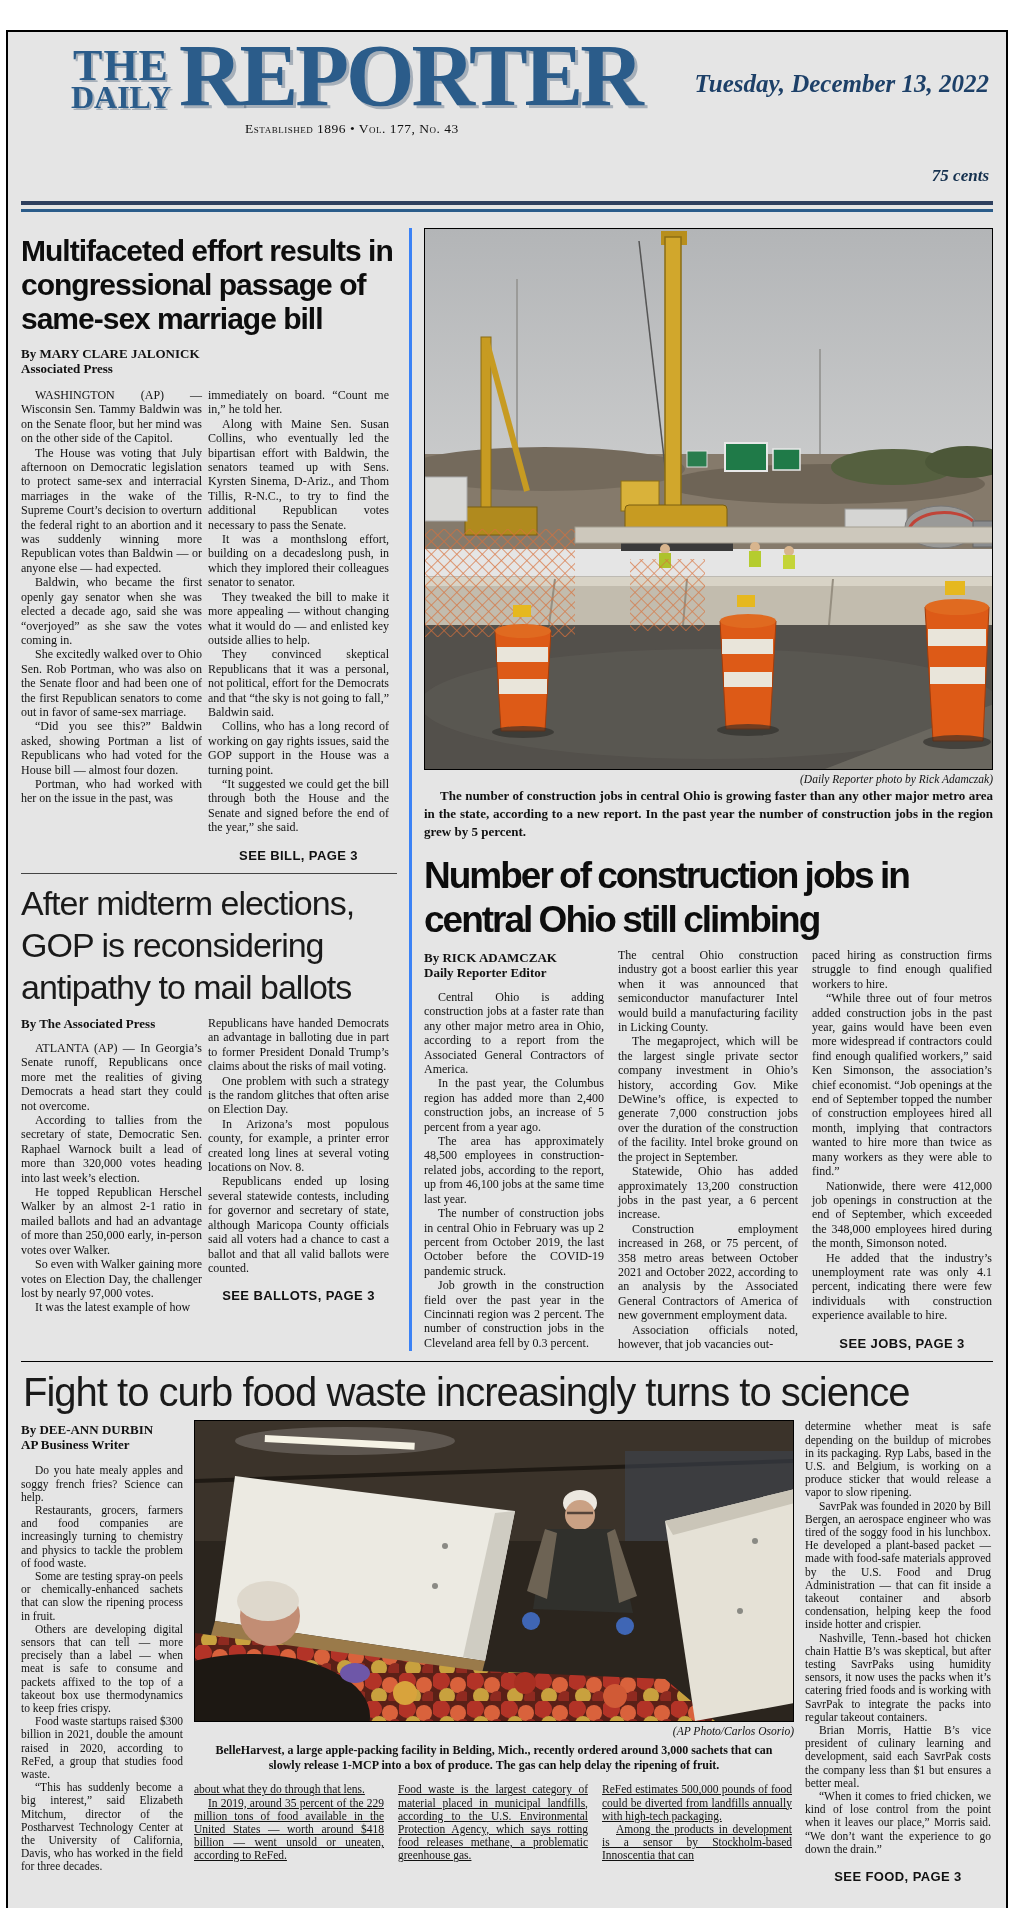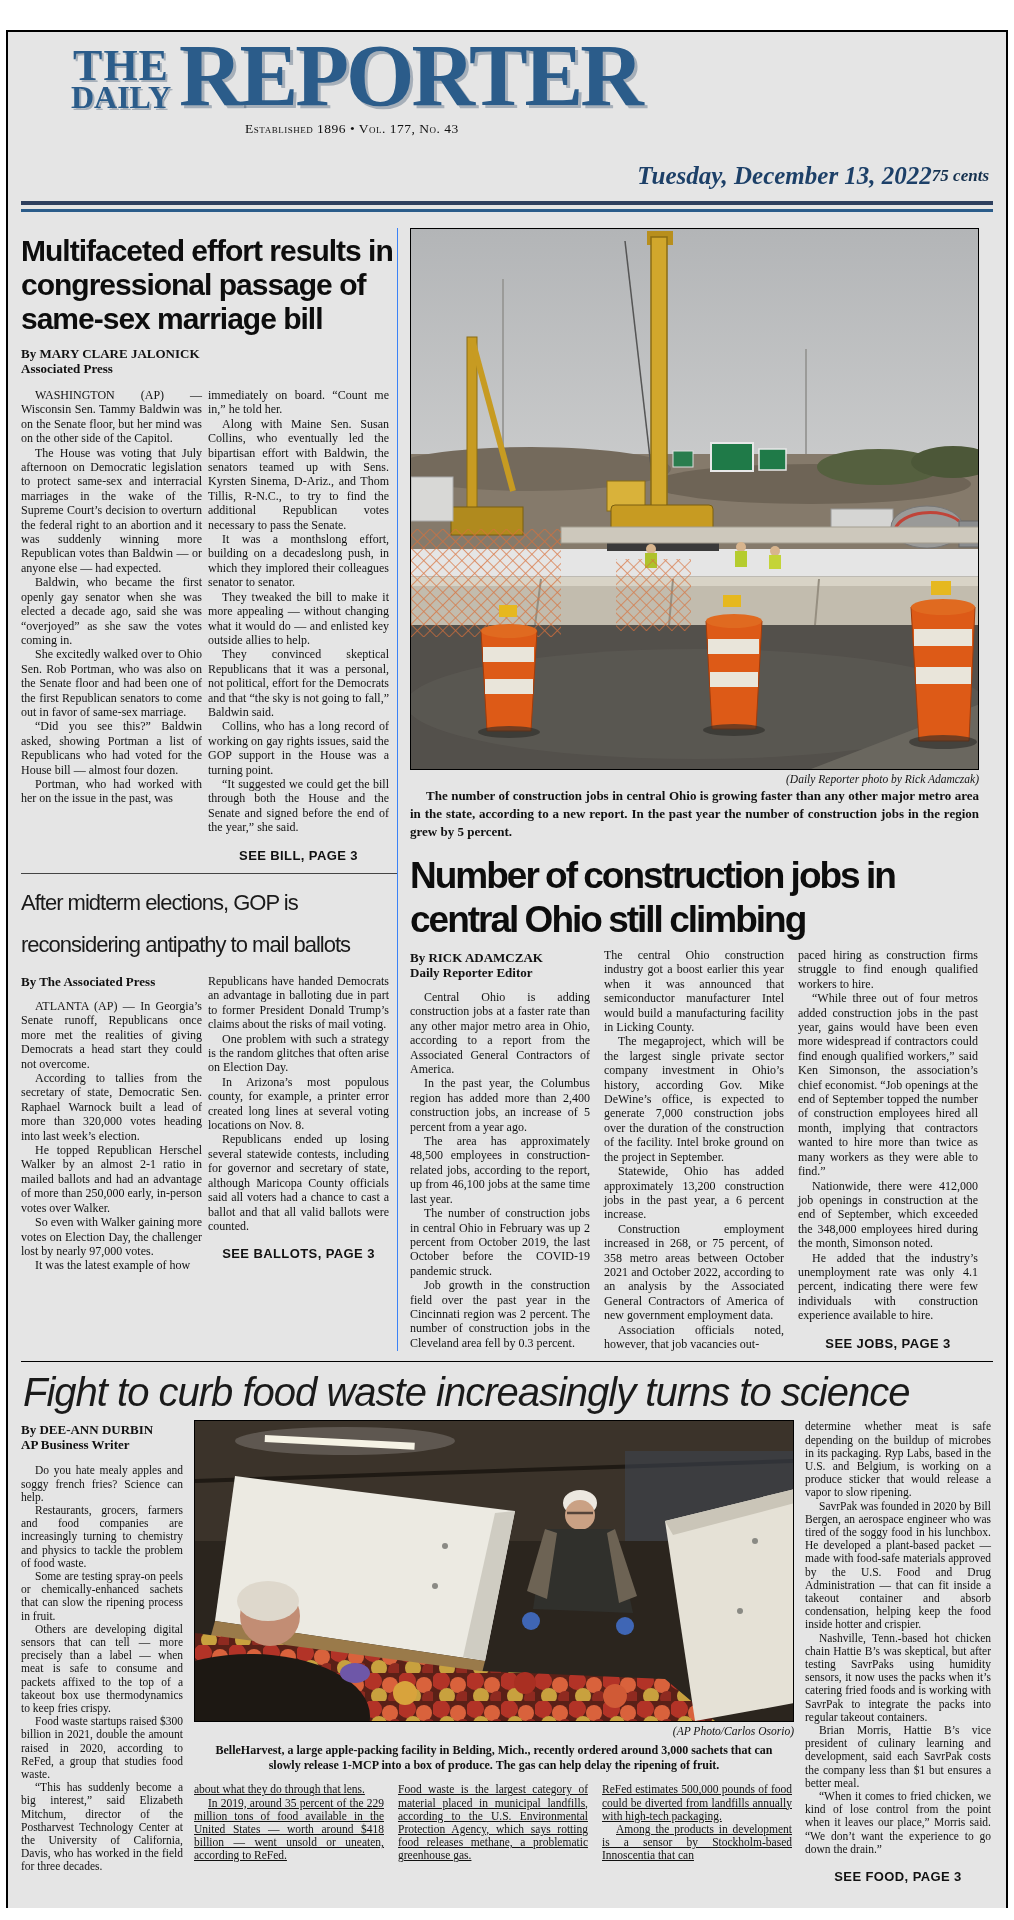--- a/index.html
+++ b/index.html
@@ -8,55 +8,55 @@
 
   
   .masthead{position:relative;height:178px;}
   .logo-wrap{display:inline-block;margin-left:42px;text-align:center;}
   .logo-row{display:flex;align-items:flex-end;color:#2b5c8a;}
   .logo-stack{width:116px;text-align:center;font-weight:bold;line-height:.82;text-shadow:2px 2px 0 rgba(20,50,84,.30);}
   .logo-the{font-size:44px;letter-spacing:1px;}
   .logo-daily{font-size:32px;letter-spacing:0;}
   .logo-main{font-size:88px;font-weight:bold;line-height:.78;letter-spacing:-3px;text-shadow:3px 3px 0 rgba(20,50,84,.30);}
   .established{margin-top:10px;font-size:13.5px;font-variant:small-caps;letter-spacing:.5px;color:#111;}
-  .mast-right{position:absolute;right:4px;top:28px;bottom:30px;display:flex;flex-direction:row;justify-content:space-between;align-items:flex-end;color:#1d4068;}
+  .mast-right{position:absolute;right:4px;top:28px;bottom:30px;display:flex;flex-direction:column;justify-content:space-between;align-items:flex-end;color:#1d4068;}
   .issue-date{font-size:25px;font-weight:bold;font-style:italic;}
   .price{font-size:17px;font-weight:bold;font-style:italic;color:#14304e;margin-bottom:4px;}
   .double-rule{position:absolute;left:0;right:0;bottom:8px;height:4px;border-top:4px solid #2e3f5e;border-bottom:3px solid #2b5c8a;}
 
   
   .body-text{font-size:12px;line-height:14.4px;text-align:justify;}
   .para{margin:0;text-indent:14px;}
   .para.flush{text-indent:0;}
   .byline{font-weight:bold;font-size:13px;line-height:15px;margin:10px 0 12px 0;}
   .jump{font-family:"Liberation Sans",sans-serif;font-weight:bold;font-size:13px;letter-spacing:.4px;text-align:center;margin-top:14px;}
   .credit{font-style:italic;font-size:11.5px;text-align:right;margin-top:3px;}
   .photo-frame{border:1px solid #000;overflow:hidden;line-height:0;}
   .photo-frame svg{display:block;}
 
   
   .top-section{display:flex;margin-top:8px;}
-  .left-half{width:376px;flex:none;border-right:1px solid #3b82f6;}
+  .left-half{width:376px;flex:none;border-right:3px solid #3b82f6;padding-right:12px;}
   .right-half{width:569px;flex:none;margin-left:12px;}
   .two-col{display:flex;gap:6px;}
   .two-col .col{width:181px;flex:none;}
   .three-col{display:flex;gap:14px;}
   .three-col .col{width:180px;flex:none;}
 
   .hl-marriage{font-family:"Liberation Sans",sans-serif;font-weight:bold;font-size:30px;line-height:34px;letter-spacing:-1px;margin:6px 0 2px 0;color:#0d0d0d;}
   .rule-thin{border-top:1px solid #444;margin:10px 0 8px 0;}
-  .hl-ballots{font-family:"Liberation Sans",sans-serif;font-weight:normal;font-size:22px;line-height:42px;letter-spacing:-1px;margin:4px 0 0 0;color:#1a1a1a;}
+  .hl-ballots{font-family:"Liberation Sans",sans-serif;font-weight:normal;font-size:34px;line-height:42px;letter-spacing:-1px;margin:4px 0 0 0;color:#1a1a1a;}
 
   .construction-photo{height:540px;}
   .jobs-caption{font-weight:bold;font-size:13px;line-height:18px;text-align:justify;text-indent:16px;margin-top:2px;}
   .hl-jobs{font-family:"Liberation Sans",sans-serif;font-weight:bold;font-size:37px;line-height:44px;letter-spacing:-2px;word-spacing:-1px;margin:8px 0 0 0;color:#0d0d0d;}
 
   
   .food-rule{border-top:1px solid #000;margin-top:10px;}
-  .hl-food{font-family:"Liberation Sans",sans-serif;font-style:italic;font-weight:normal;font-size:40px;line-height:48px;letter-spacing:-1px;margin:6px 0 4px 2px;color:#1a1a1a;}
+  .hl-food{font-family:"Liberation Sans",sans-serif;font-weight:normal;font-size:40px;line-height:48px;letter-spacing:-1px;margin:6px 0 4px 2px;color:#1a1a1a;}
   .food-row{display:flex;gap:11px;}
   .food-left{width:162px;flex:none;}
   .food-mid{width:600px;flex:none;}
   .food-right{width:186px;flex:none;}
   .food-body{font-size:11.5px;line-height:13.2px;text-align:justify;}
   .apple-photo{height:300px;}
   .food-caption{font-weight:bold;font-size:12px;line-height:15px;text-align:center;margin:6px 8px 10px 8px;}
   .food-cols{display:flex;gap:14px;}
   .food-cols .col{width:190px;flex:none;text-decoration:underline;}
   .food-byline{margin-top:2px;}

